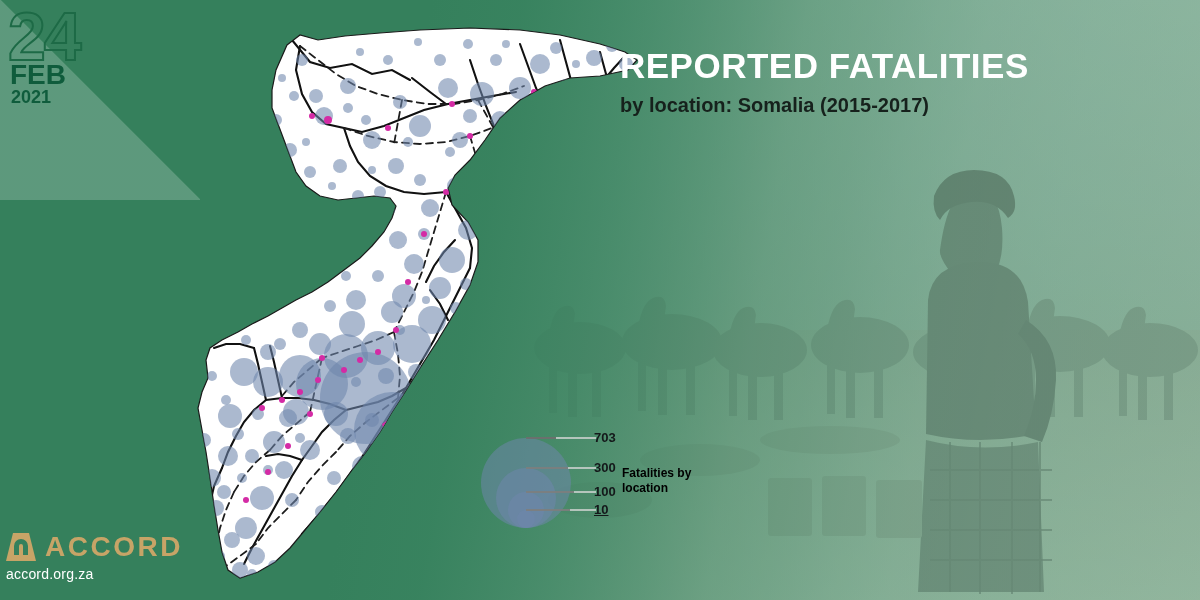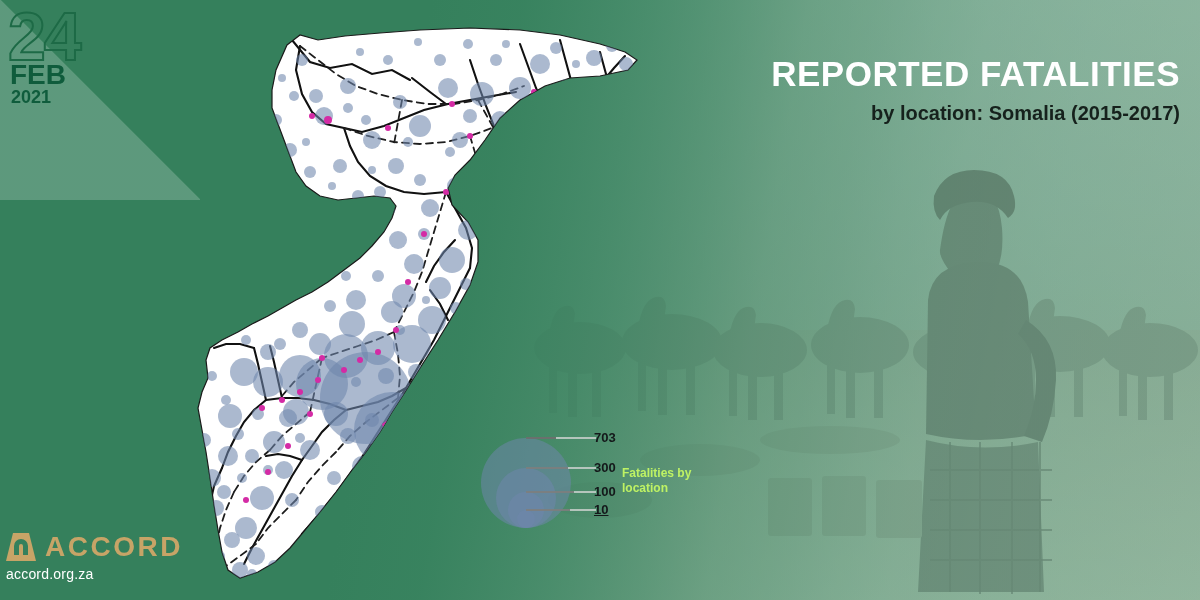--- a/index.html
+++ b/index.html
@@ -62,21 +62,21 @@
   .date-month {
     position:absolute; left:10px; top:59px;
     font-size:28px; font-weight:bold; color:#0f5c3c; letter-spacing:0px;
   }
   .date-year {
     position:absolute; left:11px; top:87px;
     font-size:18px; font-weight:bold; color:#0f5c3c;
   }
 
   
-  .headline { position:absolute; left:620px; top:56px; width:560px; text-align:right; z-index:7; }
+  .headline { position:absolute; left:620px; top:48px; width:560px; text-align:left; z-index:7; }
   .headline h1 {
     font-size:35px; font-weight:bold; color:#ffffff;
     letter-spacing:0.5px; line-height:1.05; white-space:nowrap;
   }
   .headline h2 {
     margin-top:9px;
     font-size:20px; font-weight:bold; color:#16211c;
     letter-spacing:0px; white-space:nowrap;
   }
 
@@ -96,21 +96,21 @@
   }
 
   
   .legend-size { position:absolute; left:478px; top:428px; width:230px; height:110px; z-index:8; }
   .legend-size svg { display:block; }
   .legend-size .sz-label {
     position:absolute; font-size:13px; font-weight:bold; color:#14181a; white-space:nowrap;
   }
   .legend-size .cap {
     position:absolute; left:144px; top:38px;
-    font-size:12px; font-weight:bold; color:#bef264; line-height:1.25; width:90px;
+    font-size:12px; font-weight:bold; color:#000000; line-height:1.25; width:90px;
   }
 
   
   .logo { position:absolute; left:6px; top:533px; z-index:9; }
   .logo-row { display:flex; align-items:center; }
   .logo-mark { width:30px; height:28px; }
   .logo-word {
     margin-left:9px; font-size:28px; font-weight:bold; color:#c7a467;
     letter-spacing:2.5px; line-height:1;
   }

